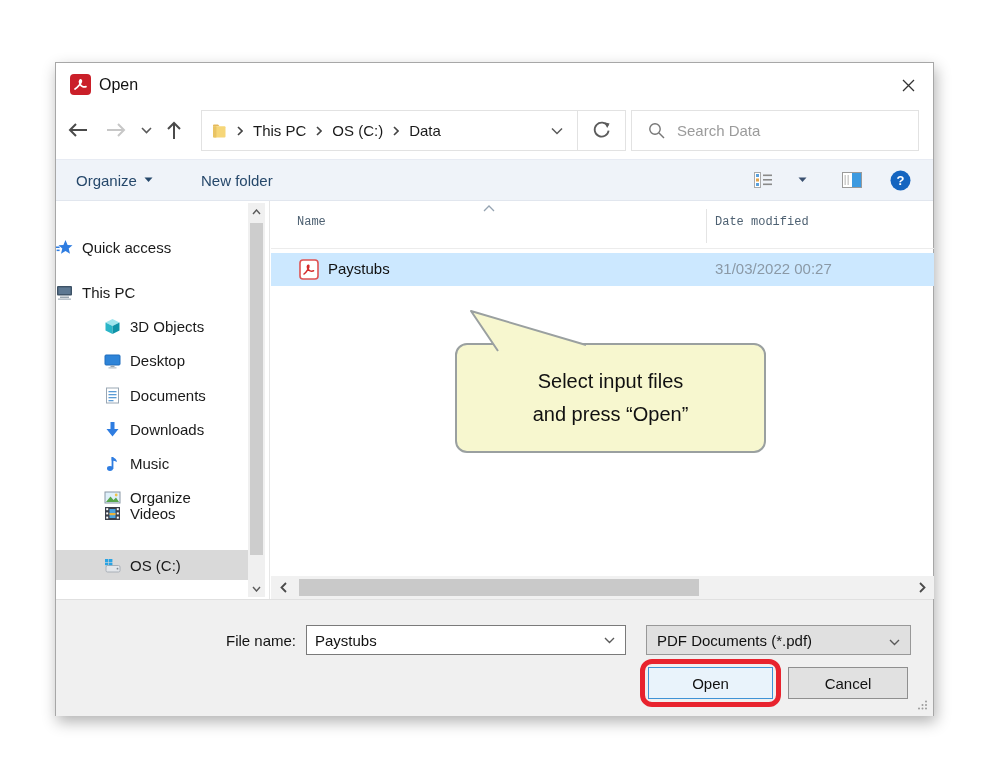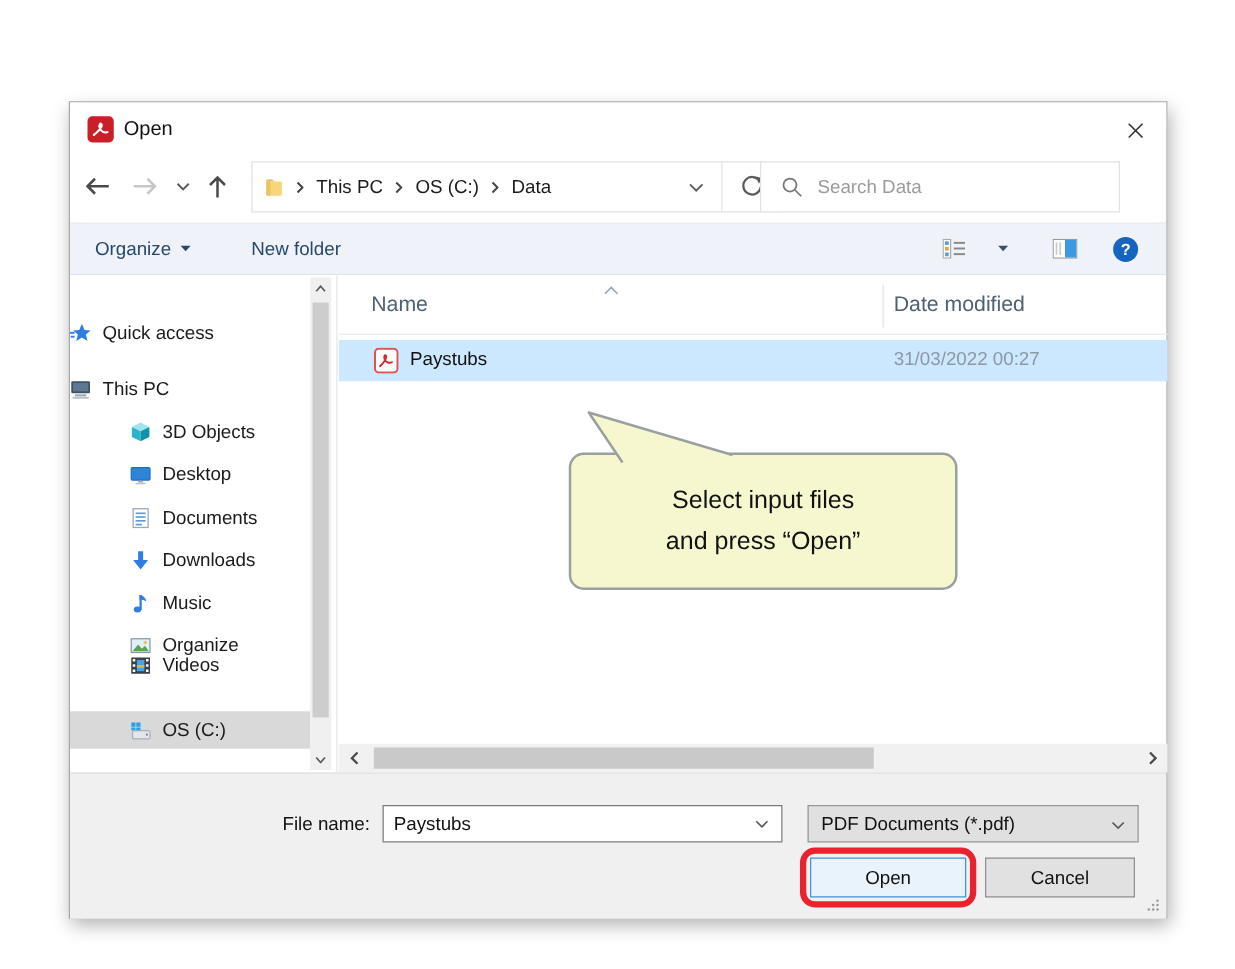--- a/index.html
+++ b/index.html
@@ -5,21 +5,20 @@
   * { margin:0; padding:0; box-sizing:border-box; }
   html,body { background:#ffffff; }
   body { font-family:"Liberation Sans", sans-serif; color:#1a1a1a; }
   .page { position:relative; width:988px; height:775px; background:#ffffff; overflow:hidden; }
 
   
   .dialog {
     position:absolute; left:55px; top:62px; width:879px; height:654px;
     background:#ffffff; border:1px solid #a7a7a7;
     box-shadow:2px 6px 14px rgba(0,0,0,.30);
-    margin-top:19px;
   }
 
   
   .titlebar { position:absolute; left:0; top:0; width:100%; height:44px; background:#fff; }
   .app-icon { position:absolute; left:14px; top:11px; width:21px; height:21px; background:#ca1f29; border-radius:4px; }
   .app-icon svg { position:absolute; left:2px; top:2px; }
   .title-text { position:absolute; left:43px; top:0; height:44px; line-height:44px; font-size:16px; color:#111; }
   .close-btn { position:absolute; right:12px; top:9px; width:26px; height:26px; display:flex; align-items:center; justify-content:center; cursor:pointer; }
 
   
@@ -29,21 +28,21 @@
     position:absolute; left:145px; top:3px; width:425px; height:41px;
     border:1px solid #e2e2e2; background:#fff; display:flex; align-items:center; font-size:15px;
   }
   .addressbar .crumb { padding:0 4px; white-space:nowrap; }
   .addressbar .sep { padding:0 6px; display:flex; align-items:center; }
   .addr-folder { margin-left:10px; display:flex; align-items:center; }
   .addr-spacer { flex:1; }
   .addr-drop { padding:0 14px; display:flex; align-items:center; height:100%; }
   .refresh-cell { width:48px; height:100%; border-left:1px solid #e2e2e2; display:flex; align-items:center; justify-content:center; }
   .searchbox {
-    position:absolute; left:552px; top:3px; width:288px; height:41px;
+    position:absolute; left:575px; top:3px; width:288px; height:41px;
     border:1px solid #e2e2e2; background:#fff; display:flex; align-items:center;
   }
   .searchbox input {
     border:none; outline:none; flex:1; font-size:15px; font-family:"Liberation Sans",sans-serif; color:#333;
     background:transparent; height:100%;
   }
   .searchbox input::placeholder { color:#9b9b9b; }
   .search-ico { padding:0 12px 0 16px; display:flex; }
 
   
@@ -70,21 +69,21 @@
   .side-item.lvl0 { }
   .side-item.lvl1 { padding-left:48px; }
   .side-item.selected { background:#d9d9d9; }
   .side-scroll { position:absolute; left:192px; top:2px; width:17px; height:394px; background:#f0f0f0; }
   .side-scroll .thumb { position:absolute; left:2px; top:20px; width:13px; height:332px; background:#cdcdcd; }
   .side-scroll .arr { position:absolute; left:0; width:17px; height:17px; display:flex; align-items:center; justify-content:center; }
   .side-scroll .arr.up { top:0; } .side-scroll .arr.dn { bottom:0; }
 
   
   .filelist { position:absolute; left:215px; top:0; width:663px; height:398px; }
-  .fl-header { position:absolute; left:0; top:0; width:100%; height:48px; border-bottom:1px solid #ececec; font-size:17px; color:#4e6172; }
+  .fl-header { position:absolute; left:0; top:0; width:100%; height:48px; border-bottom:1px solid #ececec; font-size:12px; color:#4e6172;font-family:Liberation Mono, monospace; }
   .fl-header .h-name { position:absolute; left:26px; top:14px; }
   .fl-header .h-date { position:absolute; left:444px; top:14px; }
   .fl-header .h-div  { position:absolute; left:435px; top:8px; width:1px; height:34px; background:#e4e4e4; }
   .fl-header .sortcaret { position:absolute; left:212px; top:1px; }
   .fl-row { position:absolute; left:0; top:52px; width:100%; height:33px; background:#cce8ff; display:block; cursor:pointer; }
   .fl-row .pdfico { position:absolute; left:28px; top:6px; }
   .fl-row .fname { position:absolute; left:57px; top:7px; font-size:15px; color:#111; }
   .fl-row .fdate { position:absolute; left:444px; top:7px; font-size:15px; color:#8b99a6; }
 
   

